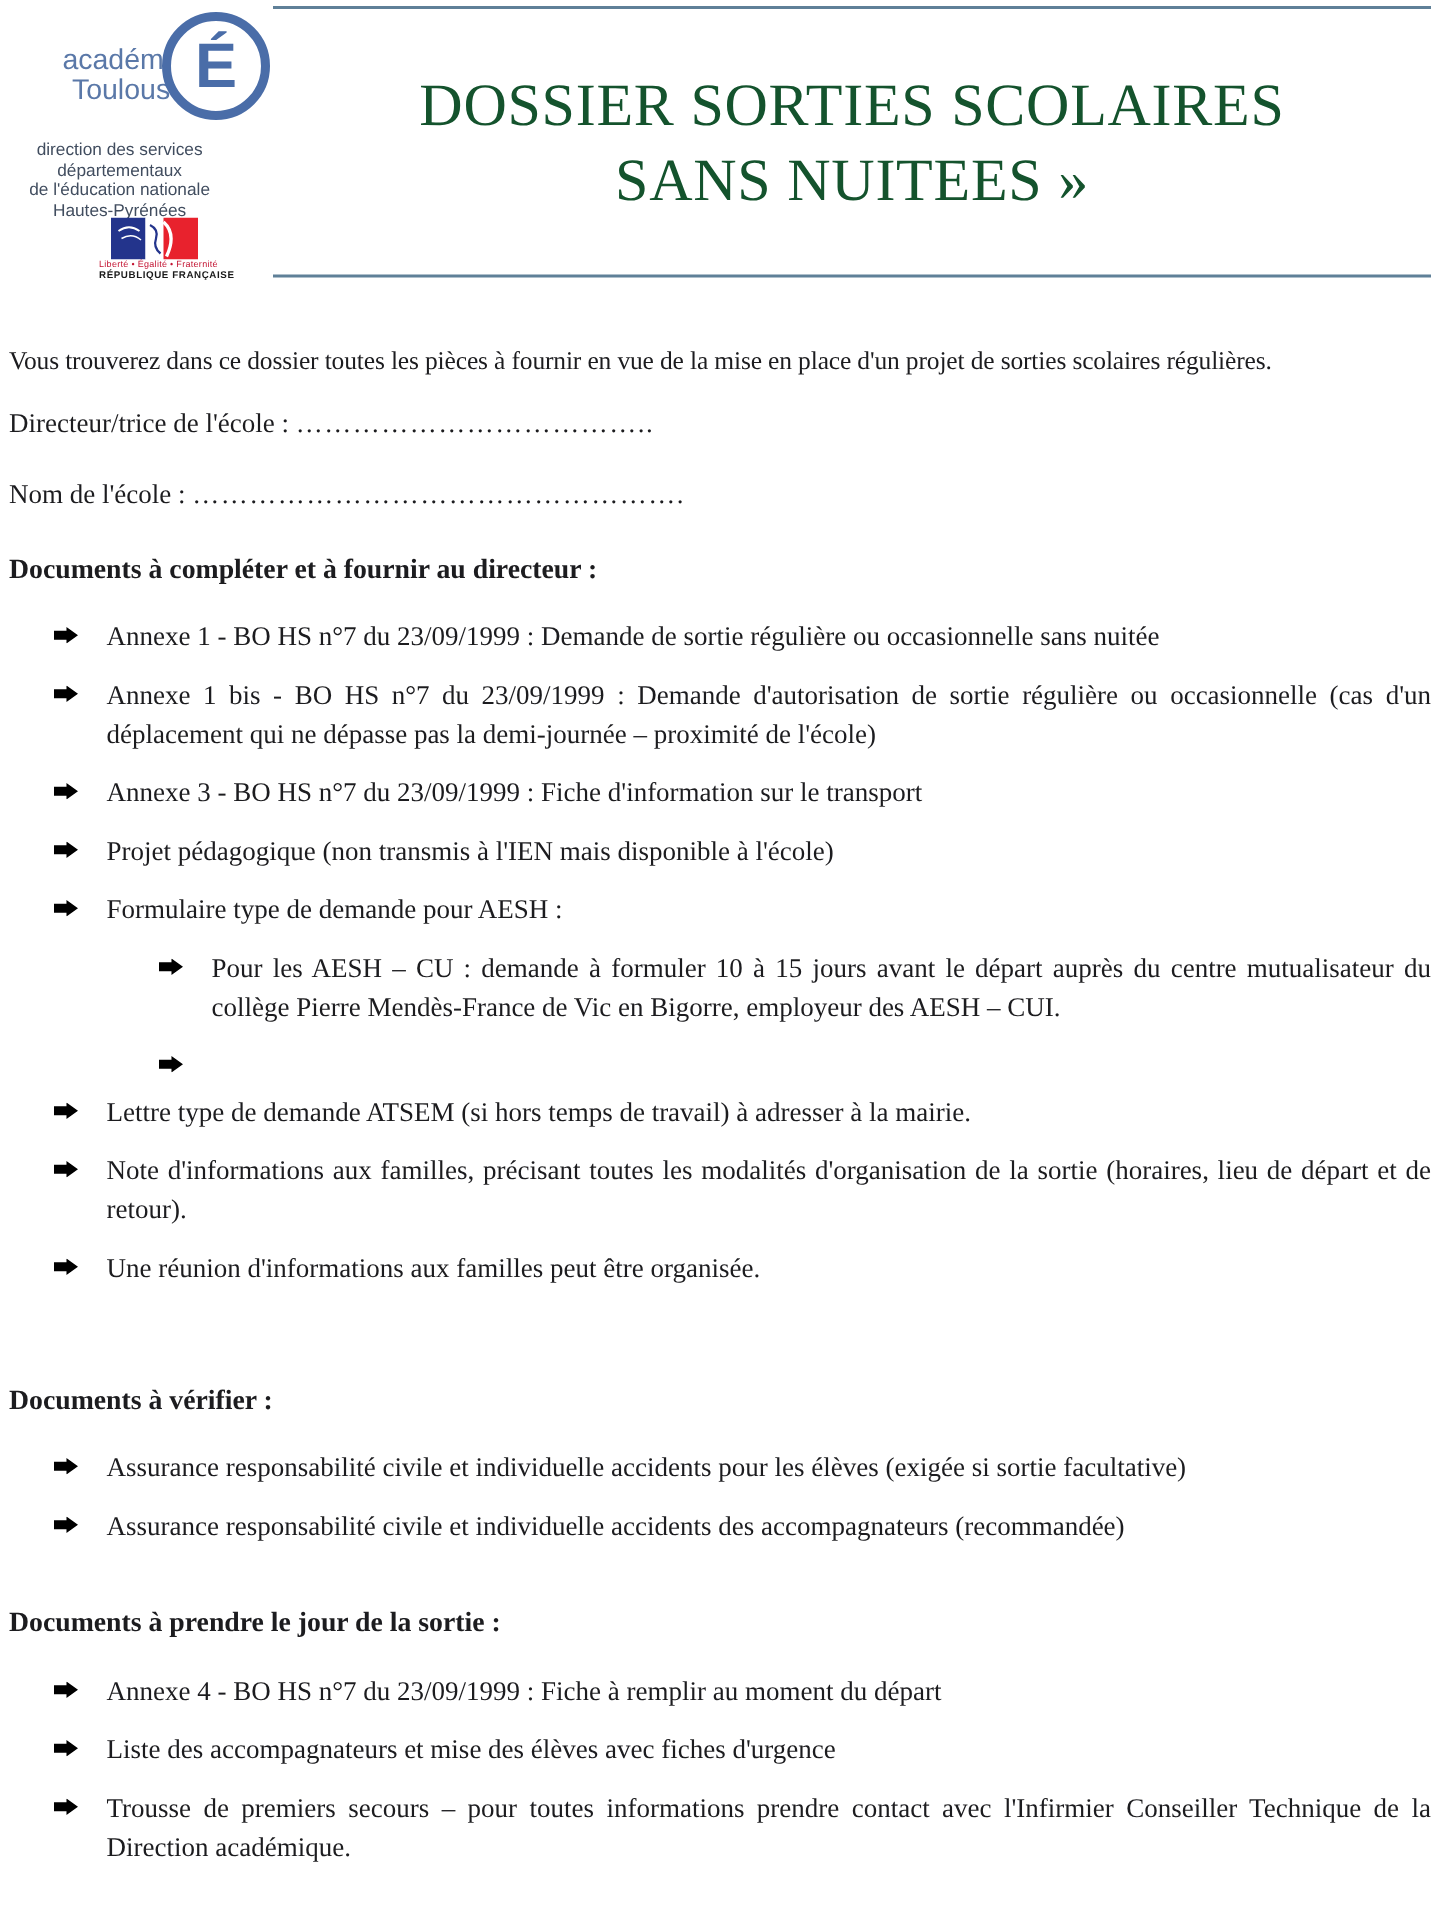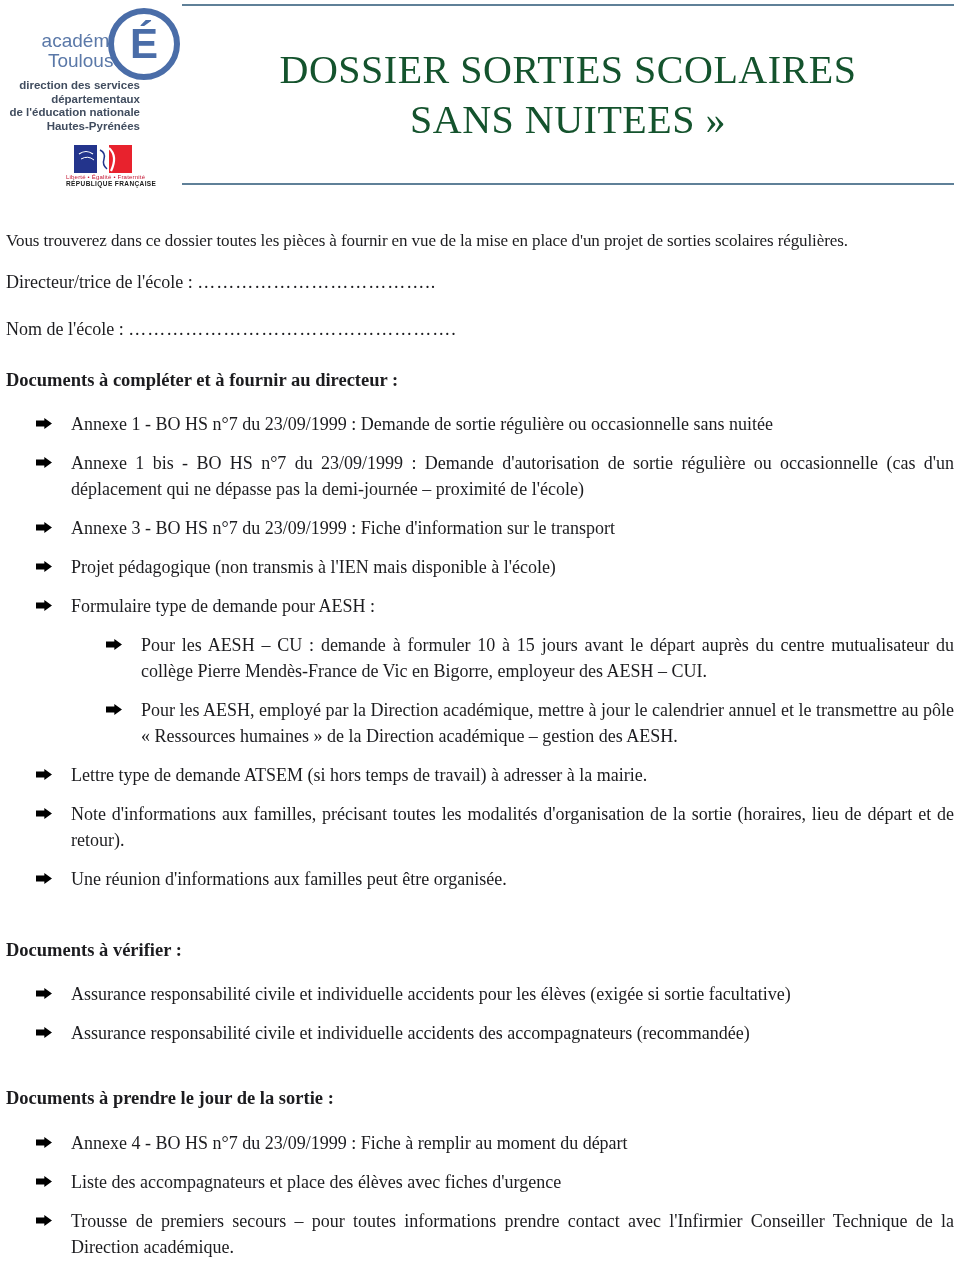--- a/index.html
+++ b/index.html
@@ -12,42 +12,42 @@
 
   
   header{display:flex;height:181px;}
   .logo-block{width:176px;flex:none;position:relative;font-family:"Liberation Sans",sans-serif;}
   .acad-text{position:absolute;top:27px;right:58px;text-align:right;
     color:#5a78a8;font-size:19px;line-height:20px;}
   .e-circle{position:absolute;top:4px;right:2px;width:60px;height:60px;
     border:6px solid #4a6da8;border-radius:50%;background:#fff;
     display:flex;align-items:center;justify-content:center;
     color:#4a6da8;font-weight:bold;font-size:42px;}
-  .dept-text{position:absolute;top:75px;right:42px;text-align:right;
-    color:#414d5f;font-size:11.5px;line-height:13.5px;font-weight:bold;}
+  .dept-text{position:absolute;top:90px;right:42px;text-align:center;
+    color:#414d5f;font-size:11.5px;line-height:13.5px;font-weight:normal;}
   .republique{position:absolute;top:141px;left:60px;width:74px;text-align:center;}
   .flag-svg{display:block;margin:0 auto;}
   .motto{font-size:6px;color:#c31432;letter-spacing:.2px;white-space:nowrap;margin-top:1px;}
   .rf-name{font-size:6.5px;font-weight:bold;color:#1a1a1a;letter-spacing:.4px;white-space:nowrap;}
 
   .title-block{flex:1;border-top:2px solid #5f8098;border-bottom:2px solid #5f8098;
     display:flex;flex-direction:column;justify-content:center;text-align:center;
     color:#14532d;font-size:40px;line-height:50px;letter-spacing:.5px;}
 
   
   .intro{margin:46px 0 0;font-size:17px;letter-spacing:-0.1px;white-space:nowrap;}
   .fill-line{font-size:18px;margin:0;}
   .fill-line.nom{margin-top:26px;}
   .fill-line.dir{margin-top:21px;}
   .dots{letter-spacing:1px;}
 
   
   .sec-h{font-size:18.5px;font-weight:bold;margin:0;line-height:24px;}
   .sec-1 .sec-h{margin-top:28px;}
-  .sec-2 .sec-h{margin-top:46px;}
+  .sec-2 .sec-h{margin-top:64px;}
   .sec-3 .sec-h{margin-top:40px;}
   .list{margin-top:19px;}
   .sec-3 .list{margin-top:20px;}
   .li{display:flex;margin-bottom:13px;padding-left:30px;}
   .li.l2{padding-left:100px;}
   .arrow{flex:none;width:16px;height:11px;margin-top:7px;background:#000;border-radius:1px;
     clip-path:polygon(0 22%, 52% 22%, 52% 0, 100% 50%, 52% 100%, 52% 78%, 0 78%);}
   .txt{margin-left:19px;font-size:18px;line-height:26px;text-align:justify;}
 </style>
 </head>
@@ -125,21 +125,20 @@
       <div class="li">
         <span class="arrow"></span>
         <div class="txt">Formulaire type de demande pour AESH :</div>
       </div>
       <div class="li l2">
         <span class="arrow"></span>
         <div class="txt">Pour les AESH – CU : demande à formuler 10 à 15 jours avant le départ auprès du centre mutualisateur du collège Pierre Mendès-France de Vic en Bigorre, employeur des AESH – CUI.</div>
       </div>
       <div class="li l2">
         <span class="arrow"></span>
-        <div class="txt">Pour les AESH, employé par la Direction académique, mettre à jour le calendrier annuel et le transmettre au pôle « Ressources humaines » de la Direction académique – gestion des AESH.</div>
       </div>
       <div class="li">
         <span class="arrow"></span>
         <div class="txt">Lettre type de demande ATSEM (si hors temps de travail) à adresser à la mairie.</div>
       </div>
       <div class="li">
         <span class="arrow"></span>
         <div class="txt">Note d'informations aux familles, précisant toutes les modalités d'organisation de la sortie (horaires, lieu de départ et de retour).</div>
       </div>
       <div class="li">
@@ -165,21 +164,21 @@
 
   <section class="sec-3">
     <h2 class="sec-h">Documents à prendre le jour de la sortie :</h2>
     <div class="list">
       <div class="li">
         <span class="arrow"></span>
         <div class="txt">Annexe 4  - BO HS n°7 du 23/09/1999 : Fiche à remplir au moment du départ</div>
       </div>
       <div class="li">
         <span class="arrow"></span>
-        <div class="txt">Liste des accompagnateurs et place des élèves avec fiches d'urgence</div>
+        <div class="txt">Liste des accompagnateurs et mise des élèves avec fiches d'urgence</div>
       </div>
       <div class="li">
         <span class="arrow"></span>
         <div class="txt">Trousse de premiers secours – pour toutes informations prendre contact avec l'Infirmier Conseiller Technique de la Direction académique.</div>
       </div>
     </div>
   </section>
 
 </div>
 

